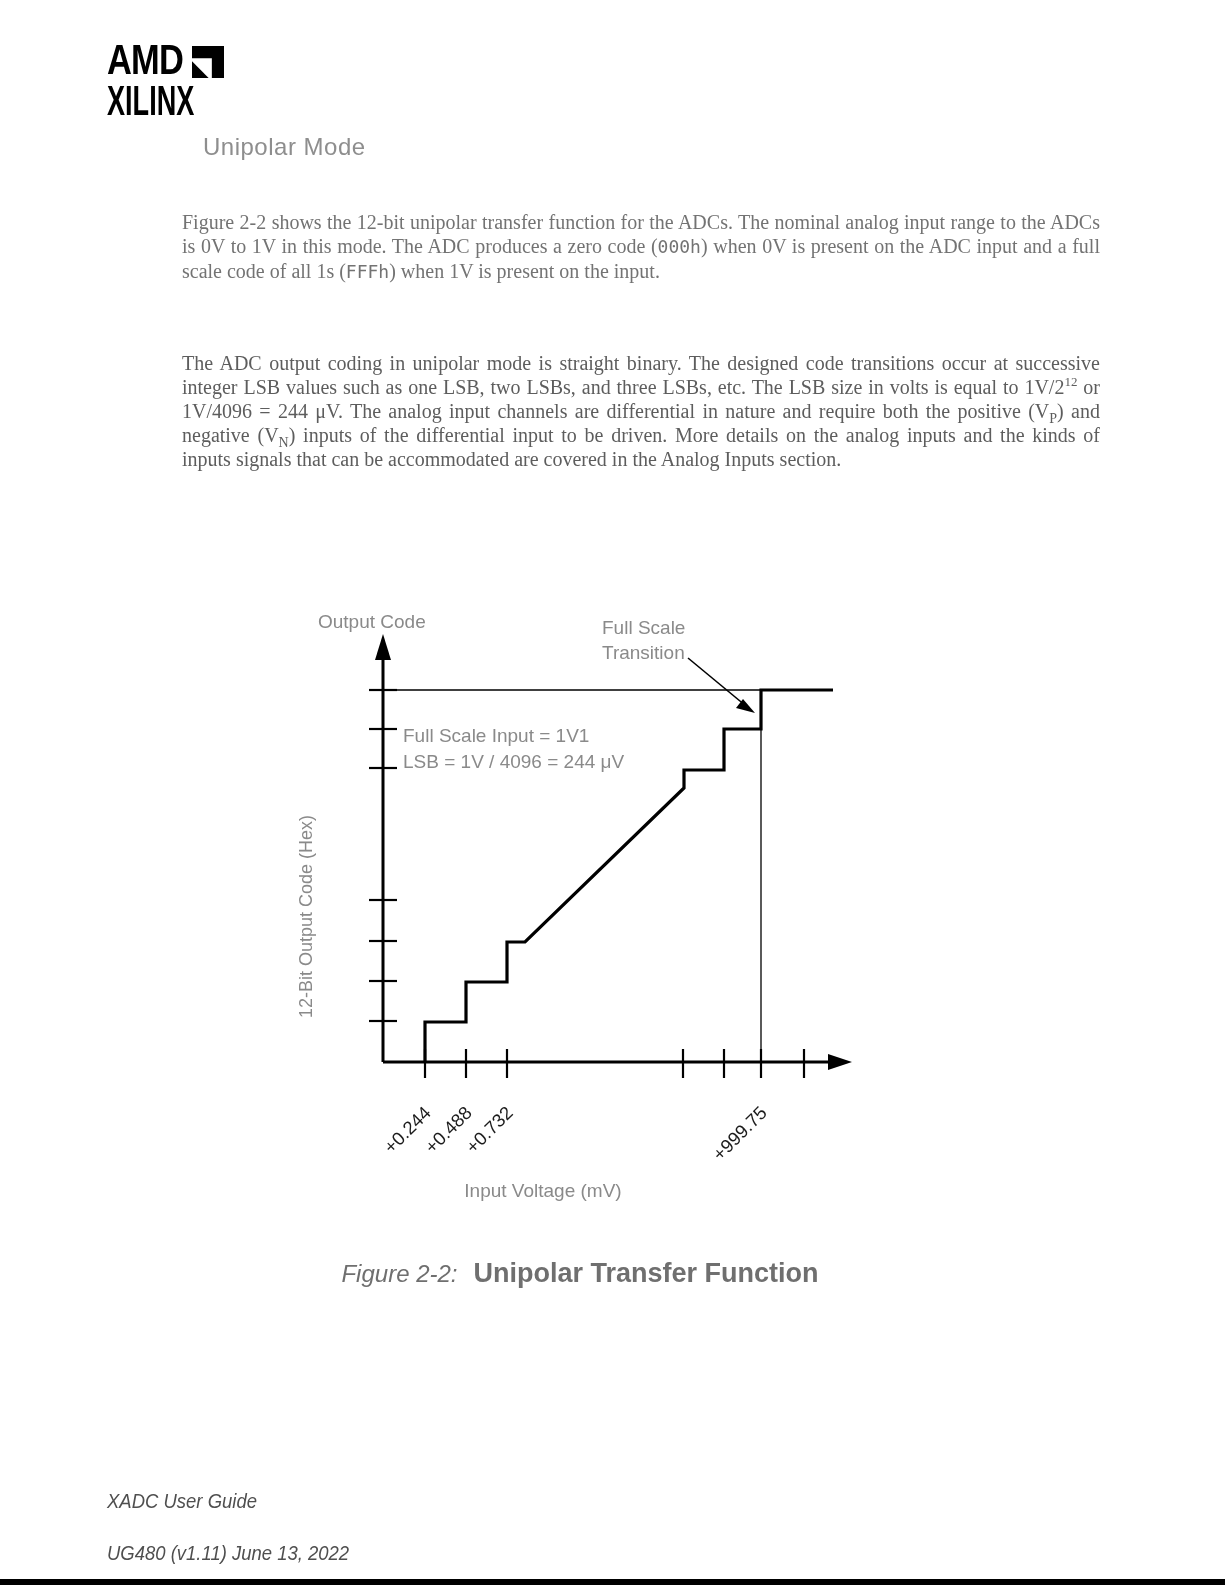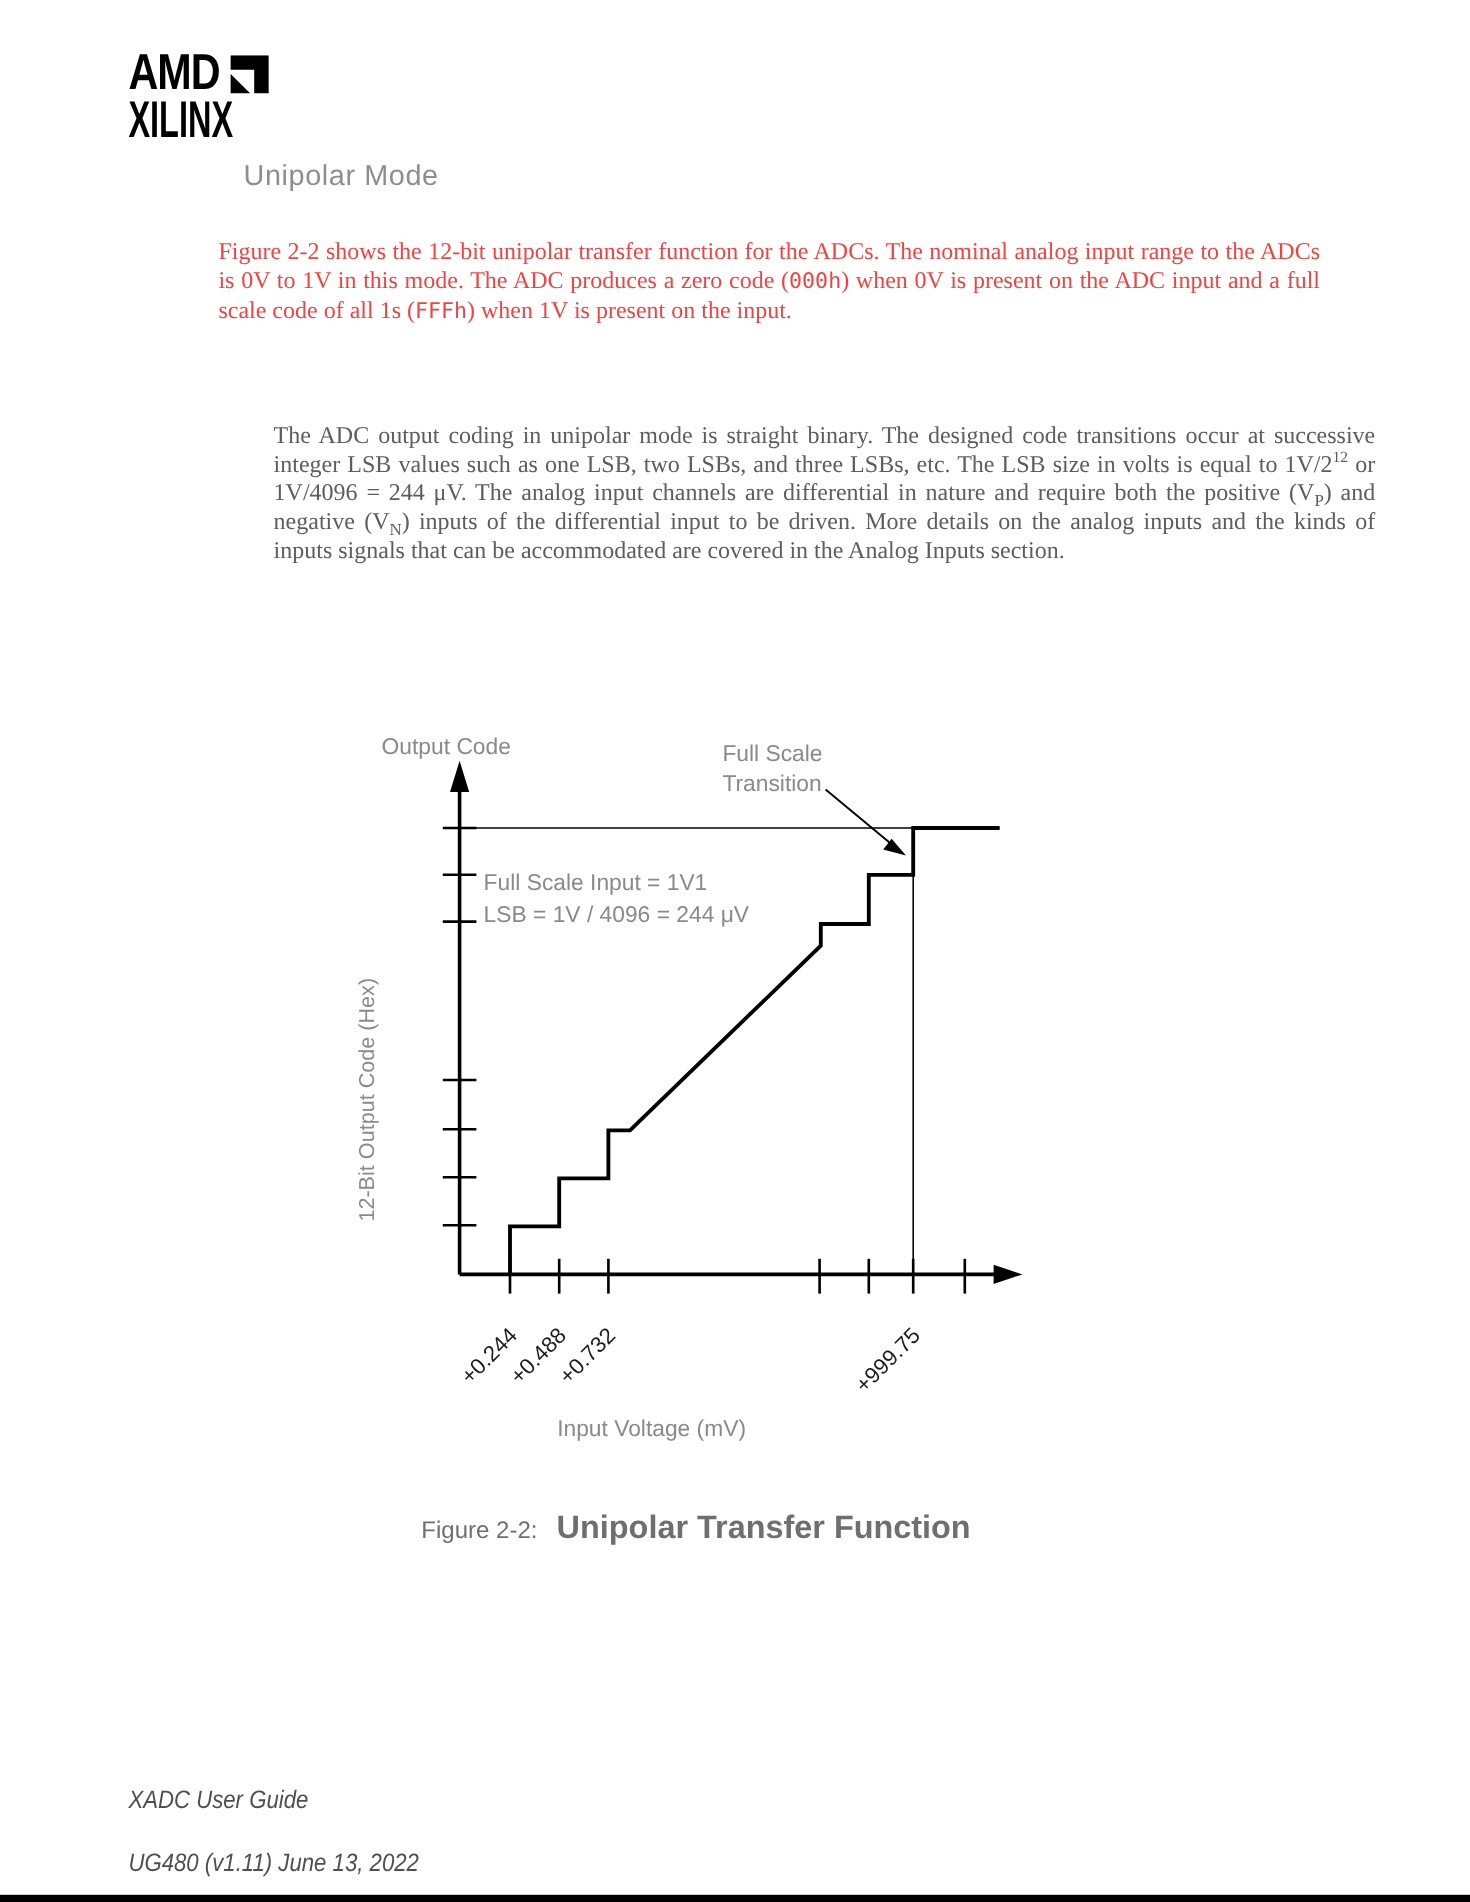--- a/index.html
+++ b/index.html
@@ -16,34 +16,34 @@
                display:inline-block;transform:scaleX(.63);transform-origin:left top;margin-top:2px;}
   .chapter{position:absolute;top:66px;right:125px;font-size:19.5px;color:#6a6a6a;white-space:nowrap;}
   .chapter .ch-label{font-style:italic;margin-right:14px;}
   .chapter .ch-title{font-weight:700;word-spacing:3px;}
 
   
   .section-title{position:absolute;left:203px;top:133px;margin:0;font-size:24px;font-weight:400;
                  color:#8e8e8e;letter-spacing:.5px;}
   .para{position:absolute;left:182px;width:918px;margin:0;text-align:justify;
         font-family:"Liberation Serif","DejaVu Serif",serif;font-size:20px;line-height:24px;}
-  .para-intro{top:198px;color:#ef4444;}
-  .para-body{top:351px;color:#5d5d5d;margin-left:46px;}
+  .para-intro{top:210px;color:#737373;}
+  .para-body{top:351px;color:#5d5d5d;}
   .mono{font-family:"DejaVu Sans Mono","Liberation Mono",monospace;font-size:18px;}
   sup.s{font-size:13px;line-height:0;}
   sub.s{font-size:14px;line-height:0;}
 
   
   .figure-svg{position:absolute;left:280px;top:600px;}
   .figure-svg text{font-family:"Liberation Sans",sans-serif;}
   .lblgray{fill:#8a8a8a;font-size:19px;}
   .tickslabel{fill:#1c1c1c;font-size:18.5px;}
   .caption{position:absolute;left:280px;top:1258px;width:600px;display:flex;justify-content:center;
            align-items:baseline;gap:16px;color:#6f6f6f;}
-  .cap-label{font-size:20px;}
+  .cap-label{font-style:italic;font-size:24px;}
   .cap-title{font-weight:700;font-size:27px;}
 
   
   .doc-title{position:absolute;left:107px;top:1489px;font-size:21px;color:#4f4f4f;font-style:italic;
              display:inline-block;transform:scaleX(.88);transform-origin:left top;}
   .doc-id{position:absolute;left:107px;top:1541px;font-size:21px;color:#4f4f4f;font-style:italic;
           display:inline-block;transform:scaleX(.88);transform-origin:left top;}
   .feedback-btn{position:absolute;left:869px;top:1504px;background:none;border:none;padding:0;cursor:pointer;}
   .feedback-btn text{font-family:"Liberation Sans",sans-serif;}
   .bottom-bar{position:absolute;left:0;top:1579px;width:1225px;height:6px;background:#000;}

